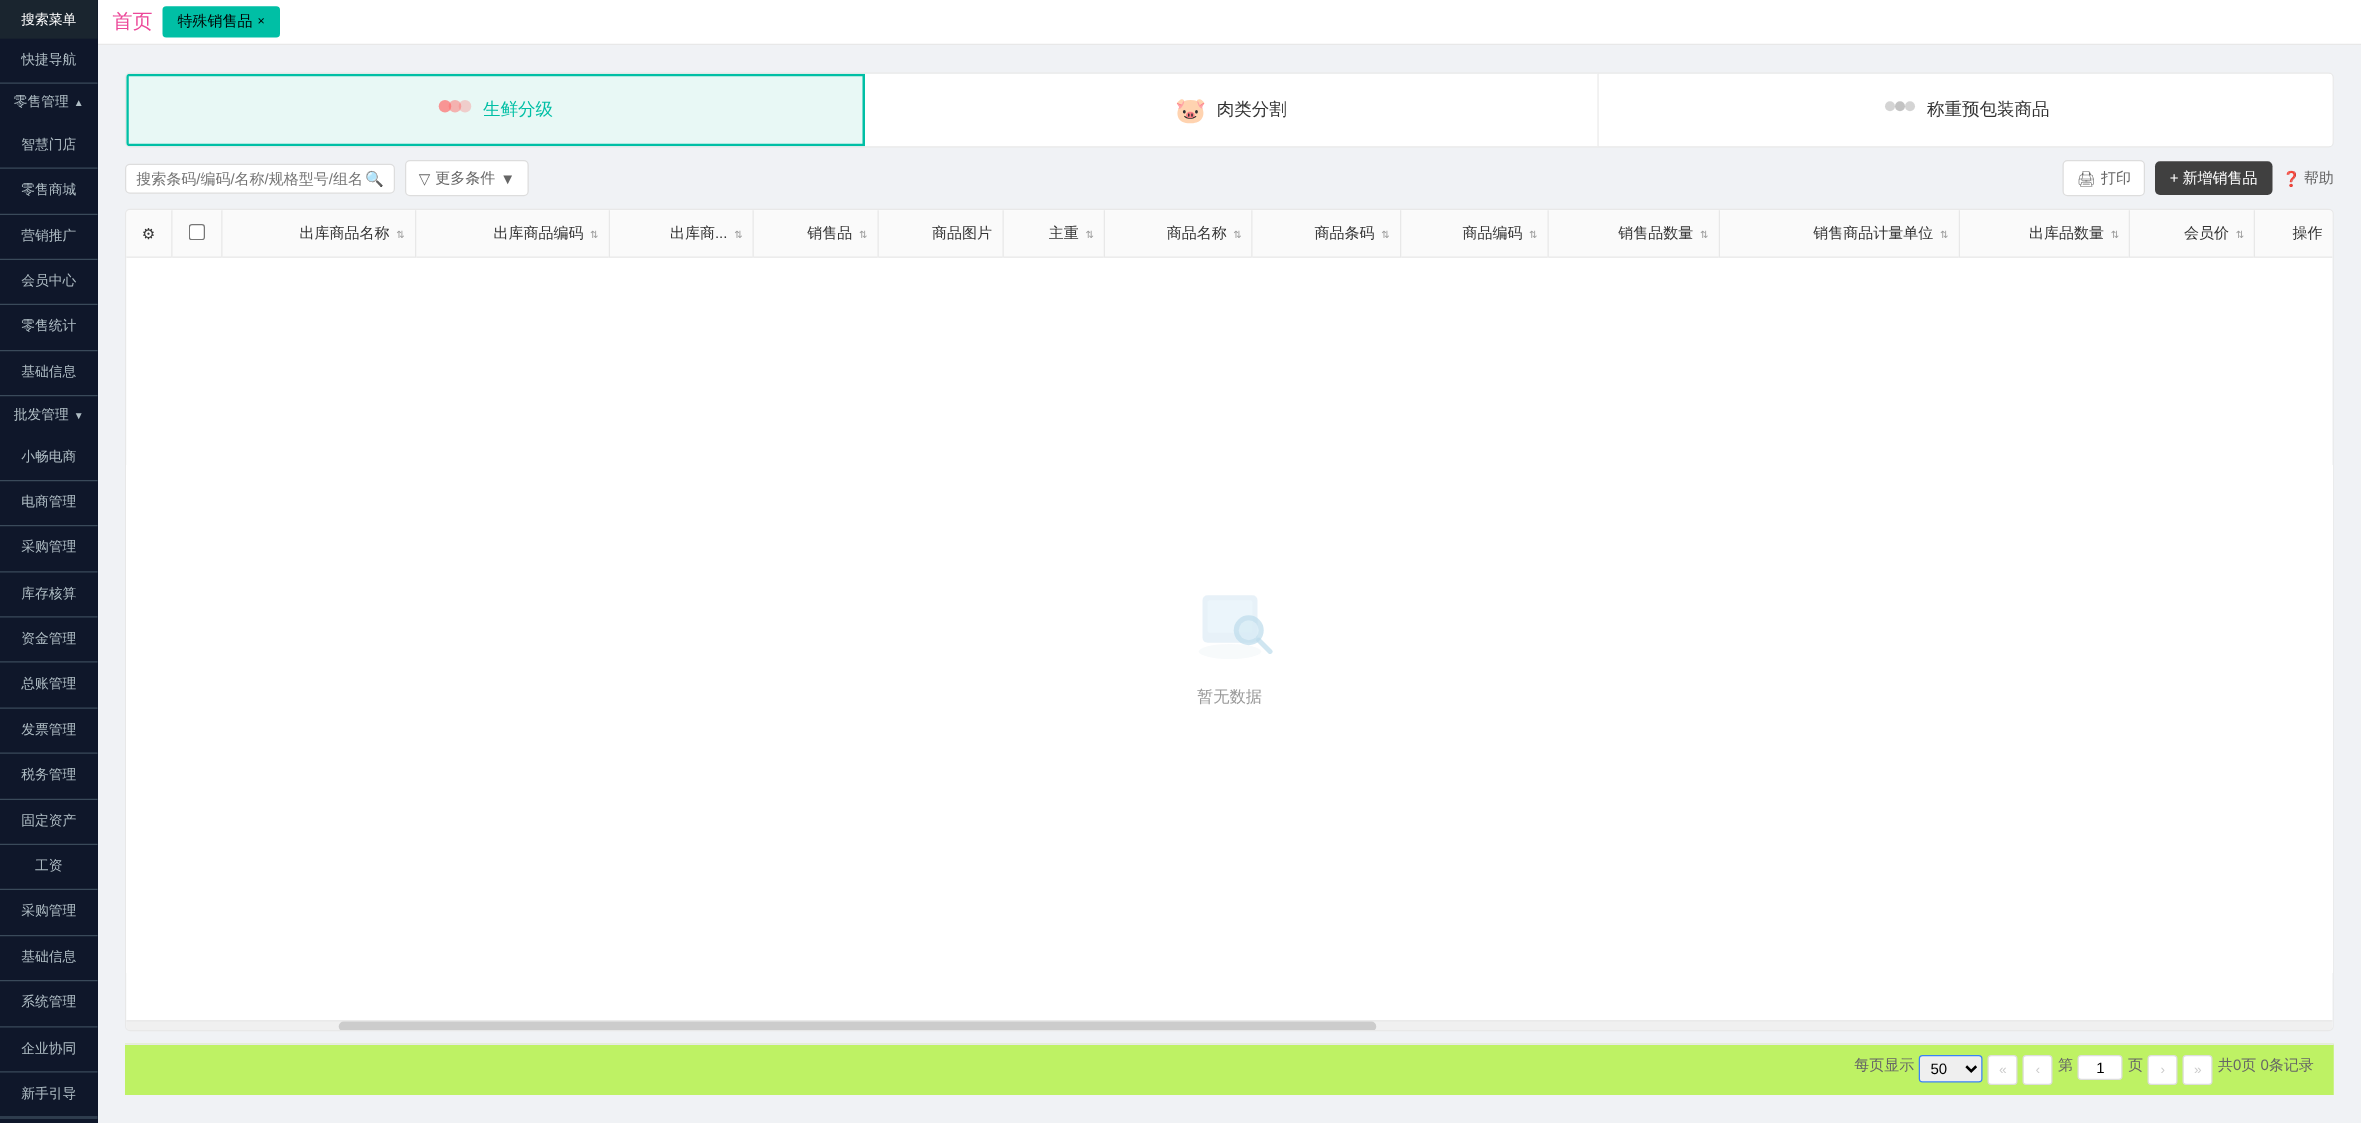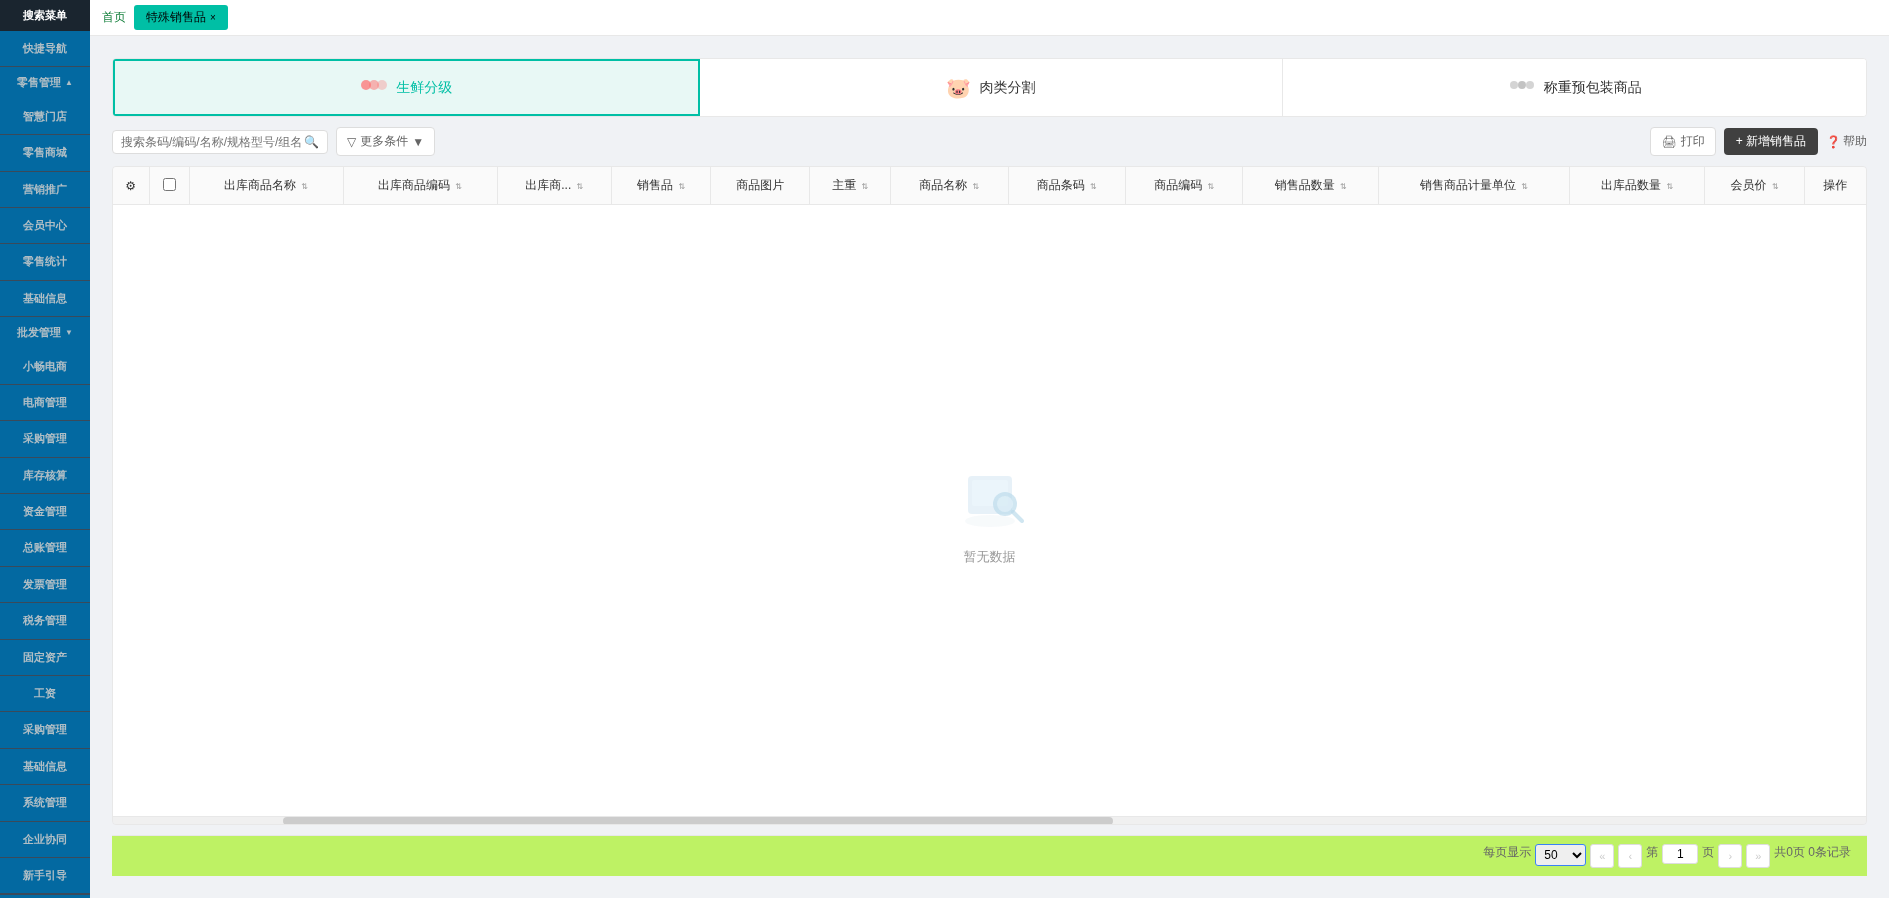--- a/index.html
+++ b/index.html
@@ -1,29 +1,28 @@
 <!DOCTYPE html>
 <html><head>
   <meta charset="utf-8">
   <style>
     * { margin: 0; padding: 0; box-sizing: border-box; }
     body { font-family: 'Microsoft YaHei', Arial, sans-serif; font-size: 12px; background: #f0f2f5; display: flex; height: 898px; overflow: hidden; }
 
     
     .sidebar {
-      width: 90px;
-      background: #0369a1;
+      width: 78px;
+      background: #0f172a;
       color: #ccc;
       display: flex;
       flex-direction: column;
       flex-shrink: 0;
       height: 100%;
       overflow-y: auto;
       overflow-x: hidden;
-      font-weight: bold;
     }
     .sidebar-logo {
       background: #1a252f;
       padding: 8px 0;
       text-align: center;
       color: #fff;
       font-size: 11px;
       height: 36px;
       display: flex;
       align-items: center;
@@ -87,22 +86,22 @@
       background: #fff;
       padding: 0 12px;
       height: 36px;
       display: flex;
       align-items: center;
       gap: 8px;
       border-bottom: 1px solid #e8e8e8;
       flex-shrink: 0;
     }
     .topbar-home {
-      color: #15803d;
-      font-size: 12px;
+      color: #ec4899;
+      font-size: 16px;
       cursor: pointer;
     }
     .topbar-tab {
       background: #00bfa5;
       color: #000000;
       padding: 4px 12px;
       border-radius: 3px;
       font-size: 12px;
       display: flex;
       align-items: center;
@@ -244,21 +243,21 @@
       width: 100%;
       border-collapse: collapse;
       font-size: 12px;
     }
     thead tr {
       background: #fafafa;
       border-bottom: 1px solid #e8e8e8;
     }
     thead th {
       padding: 10px 8px;
-      text-align: center;
+      text-align: right;
       color: #333;
       font-weight: 500;
       white-space: nowrap;
       border-right: 1px solid #e8e8e8;
       cursor: pointer;
       user-select: none;
     }
     thead th:last-child { border-right: none; }
     thead th .sort-arrows { font-size: 8px; color: #999; margin-left: 2px; }
     .th-checkbox { width: 40px; text-align: center; }

